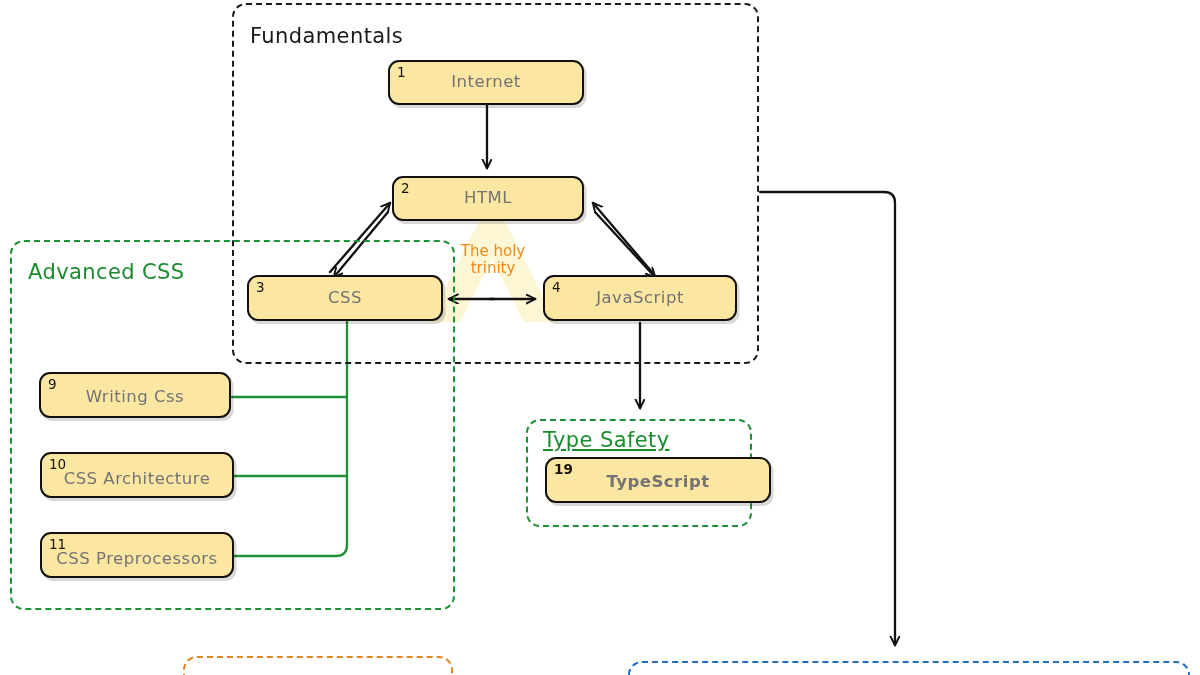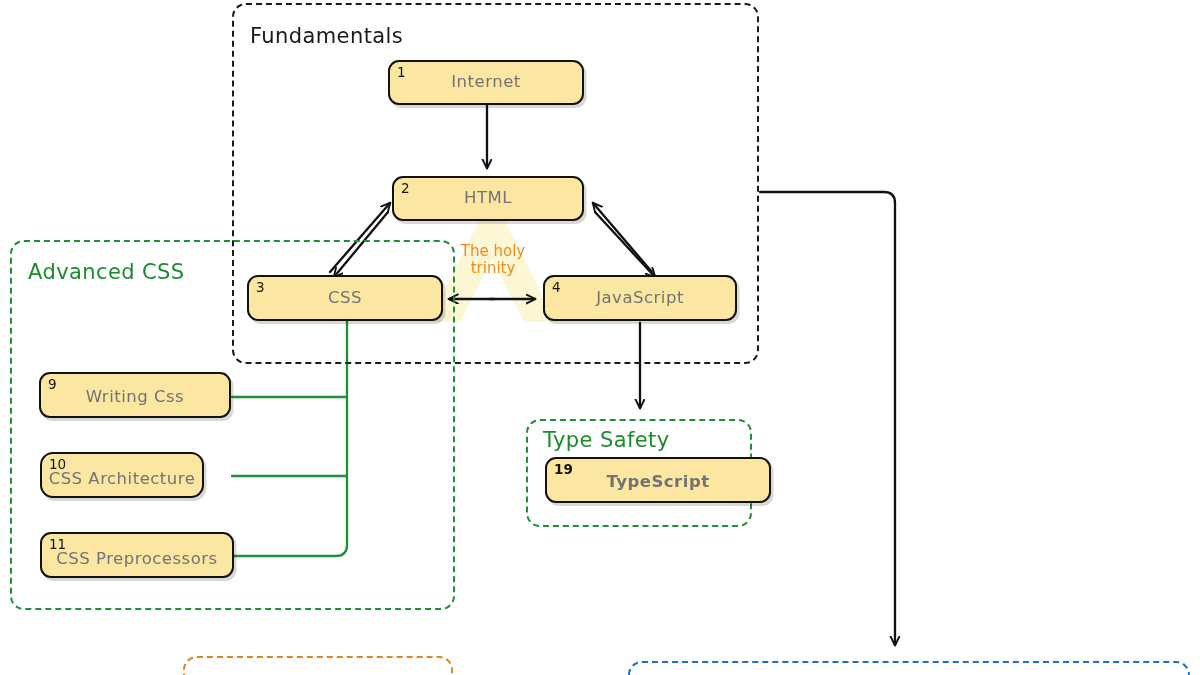--- a/index.html
+++ b/index.html
@@ -142,21 +142,21 @@
     </g>
   </svg>
 
   <div class="group grp-black" style="left:232px; top:3px; width:527px; height:361px;"></div>
   <div class="group-label lbl-black" style="left:250px; top:24px;">Fundamentals</div>
 
   <div class="group grp-green" style="left:10px; top:240px; width:445px; height:370px;"></div>
   <div class="group-label lbl-green" style="left:28px; top:260px;">Advanced CSS</div>
 
   <div class="group grp-green" style="left:526px; top:419px; width:226px; height:108px;"></div>
-  <div class="group-label lbl-green" style="left:543px; top:428px;">Type Safety</div>
+  <div class="group-label lbl-green" style="left:543px; top:428px;text-decoration:underline;">Type Safety</div>
 
   <div class="group grp-orange" style="left:183px; top:656px; width:270px; height:70px;"></div>
 
   <div class="group grp-blue" style="left:628px; top:661px; width:562px; height:70px;"></div>
 
   <div class="node" style="left:388px; top:60px; width:196px; height:45px;">
     <span class="node-num">1</span>
     <span class="node-label">Internet</span>
   </div>
 
@@ -173,21 +173,21 @@
   <div class="node" style="left:543px; top:275px; width:194px; height:46px;">
     <span class="node-num">4</span>
     <span class="node-label">JavaScript</span>
   </div>
 
   <div class="node" style="left:39px; top:372px; width:192px; height:46px;">
     <span class="node-num">9</span>
     <span class="node-label" style="margin-top:4px;">Writing Css</span>
   </div>
 
-  <div class="node" style="left:40px; top:452px; width:164px; height:46px;border-radius:13px;">
+  <div class="node" style="left:40px; top:452px; width:194px; height:46px;">
     <span class="node-num">10</span>
     <span class="node-label" style="margin-top:9px;">CSS Architecture</span>
   </div>
 
   <div class="node" style="left:40px; top:532px; width:194px; height:46px;">
     <span class="node-num">11</span>
     <span class="node-label" style="margin-top:9px;">CSS Preprocessors</span>
   </div>
 
   <div class="node" style="left:545px; top:457px; width:226px; height:46px;font-weight:bold;">

